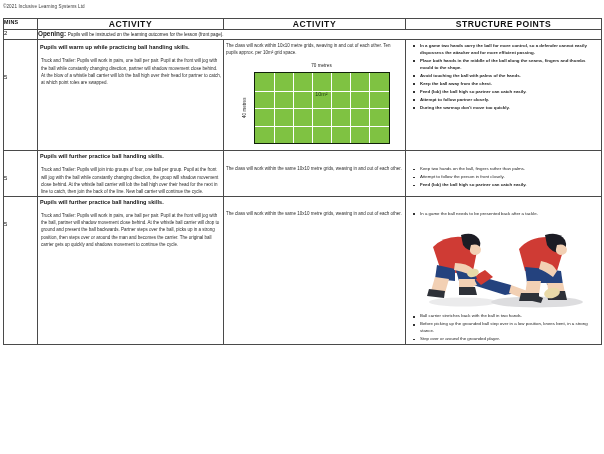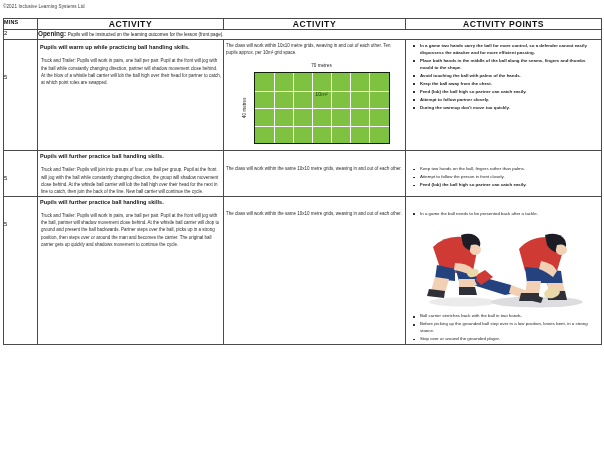--- a/index.html
+++ b/index.html
@@ -205,21 +205,21 @@
       <col class="col-mins">
         <col class="col-act">
         <col class="col-str">
         <col class="col-tp">
     </colgroup>
     <thead>
       <tr>
         <th class="hdr hdr-mins">MINS</th>
         <th class="hdr">ACTIVITY</th>
         <th class="hdr">ACTIVITY</th>
-        <th class="hdr">ACTIVITY POINTS</th>
+        <th class="hdr">STRUCTURE POINTS</th>
       </tr>
     </thead>
     <tbody>
 
       <tr>
         <td class="mins">2</td>
         <td class="opening" colspan="3">
           <b>Opening:</b>
           <span class="sub">Pupils will be instructed on the learning outcomes for the lesson (front page).</span>
         </td>

